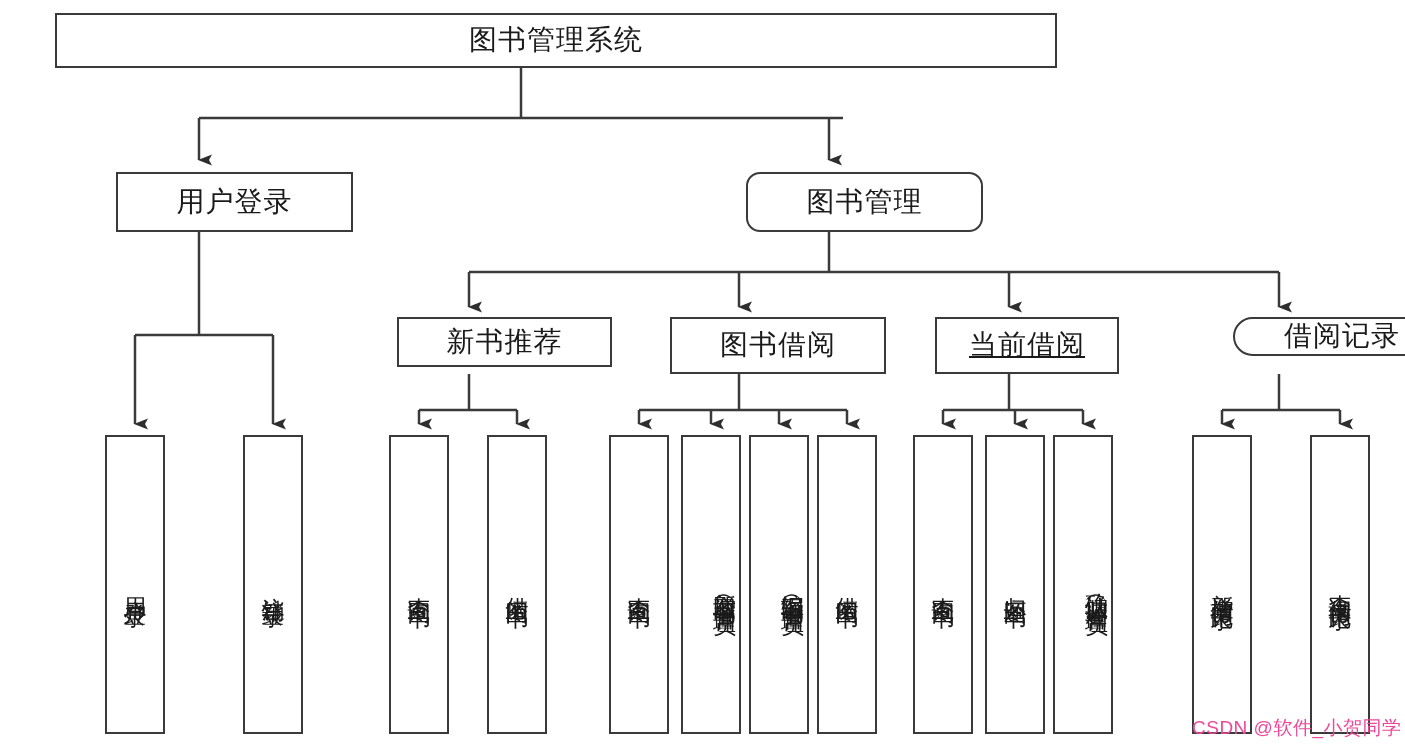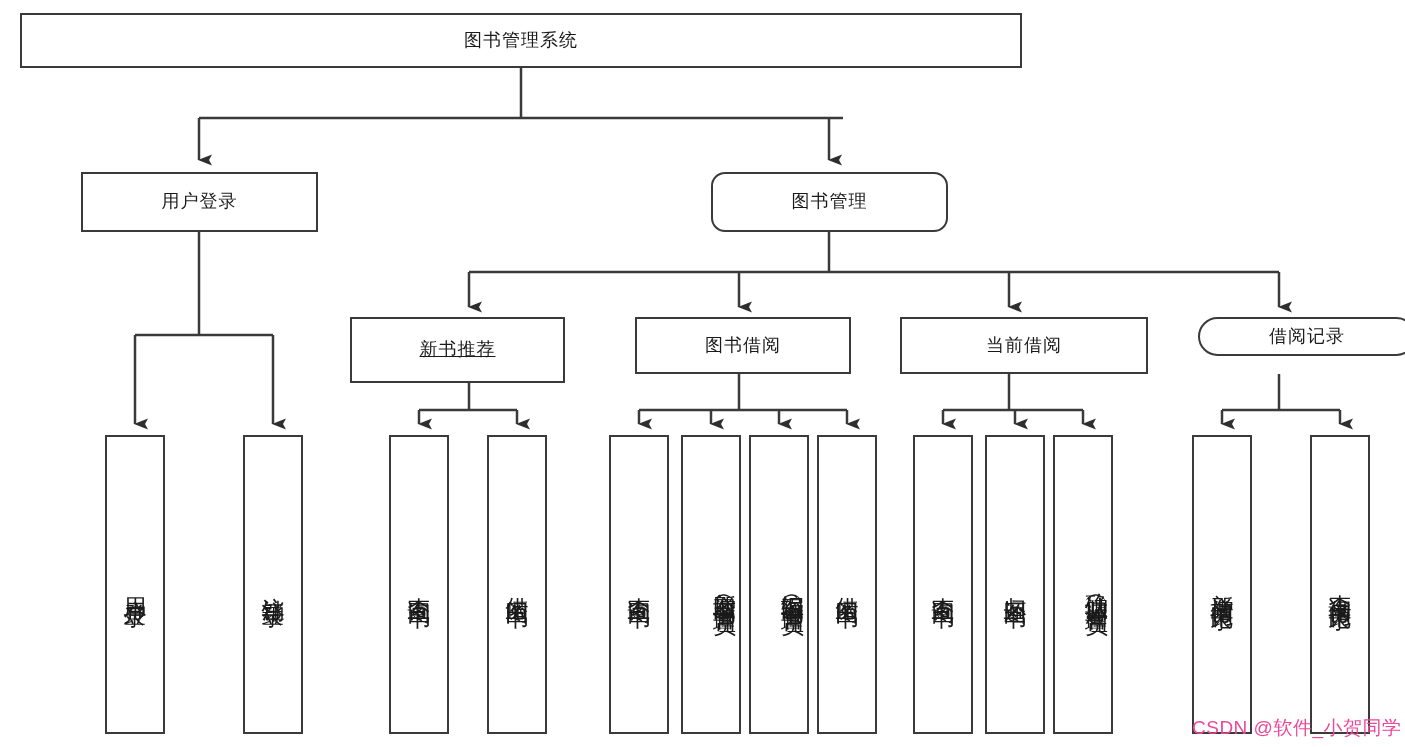--- a/index.html
+++ b/index.html
@@ -29,23 +29,24 @@
     position: absolute;
     box-sizing: border-box;
     background: #ffffff;
     border: 2.5px solid #3a3a3a;
     display: flex;
     align-items: center;
     justify-content: center;
     color: #1a1a1a;
   }
   .node.h {
-    font-size: 18px;
+    font-size: 28px;
     letter-spacing: 1px;
     line-height: 1.1;
+    margin-left: 35px;
   }
   .node.v {
     writing-mode: vertical-rl;
     text-orientation: upright;
     font-size: 23px;
     line-height: 1.25;
     letter-spacing: 3px;
     align-items: flex-start;
     justify-content: center;
     padding-top: 8px;
@@ -124,27 +125,27 @@
     <span>图书管理系统</span>
   </div>
 
   <div class="node h" style="left:81px; top:172px; width:237px; height:60px;">
     <span>用户登录</span>
   </div>
   <div class="node h" style="left:711px; top:172px; width:237px; height:60px;border-radius:14px;">
     <span>图书管理</span>
   </div>
 
-  <div class="node h" style="left:350px; top:317px; width:215px; height:66px;text-decoration:underline;">
+  <div class="node h" style="left:362px; top:317px; width:215px; height:50px;">
     <span>新书推荐</span>
   </div>
   <div class="node h" style="left:635px; top:317px; width:216px; height:57px;">
     <span>图书借阅</span>
   </div>
-  <div class="node h" style="left:900px; top:317px; width:248px; height:57px;">
+  <div class="node h" style="left:900px; top:317px; width:184px; height:57px;text-decoration:underline;">
     <span>当前借阅</span>
   </div>
   <div class="node h" style="left:1198px; top:317px; width:218px; height:39px;border-radius:26px;">
     <span>借阅记录</span>
   </div>
 
   <div class="node v mid" style="left:105px; top:435px; width:60px; height:299px;">
     <span>用户登录</span>
   </div>
   <div class="node v mid" style="left:243px; top:435px; width:60px; height:299px;">

